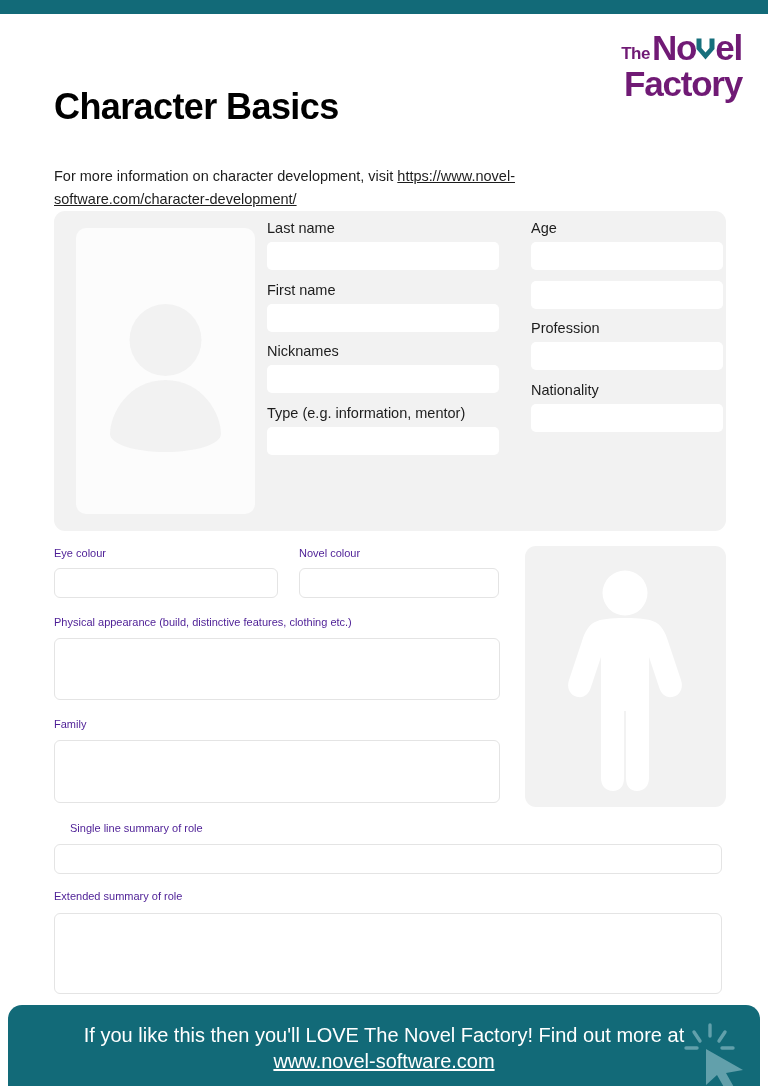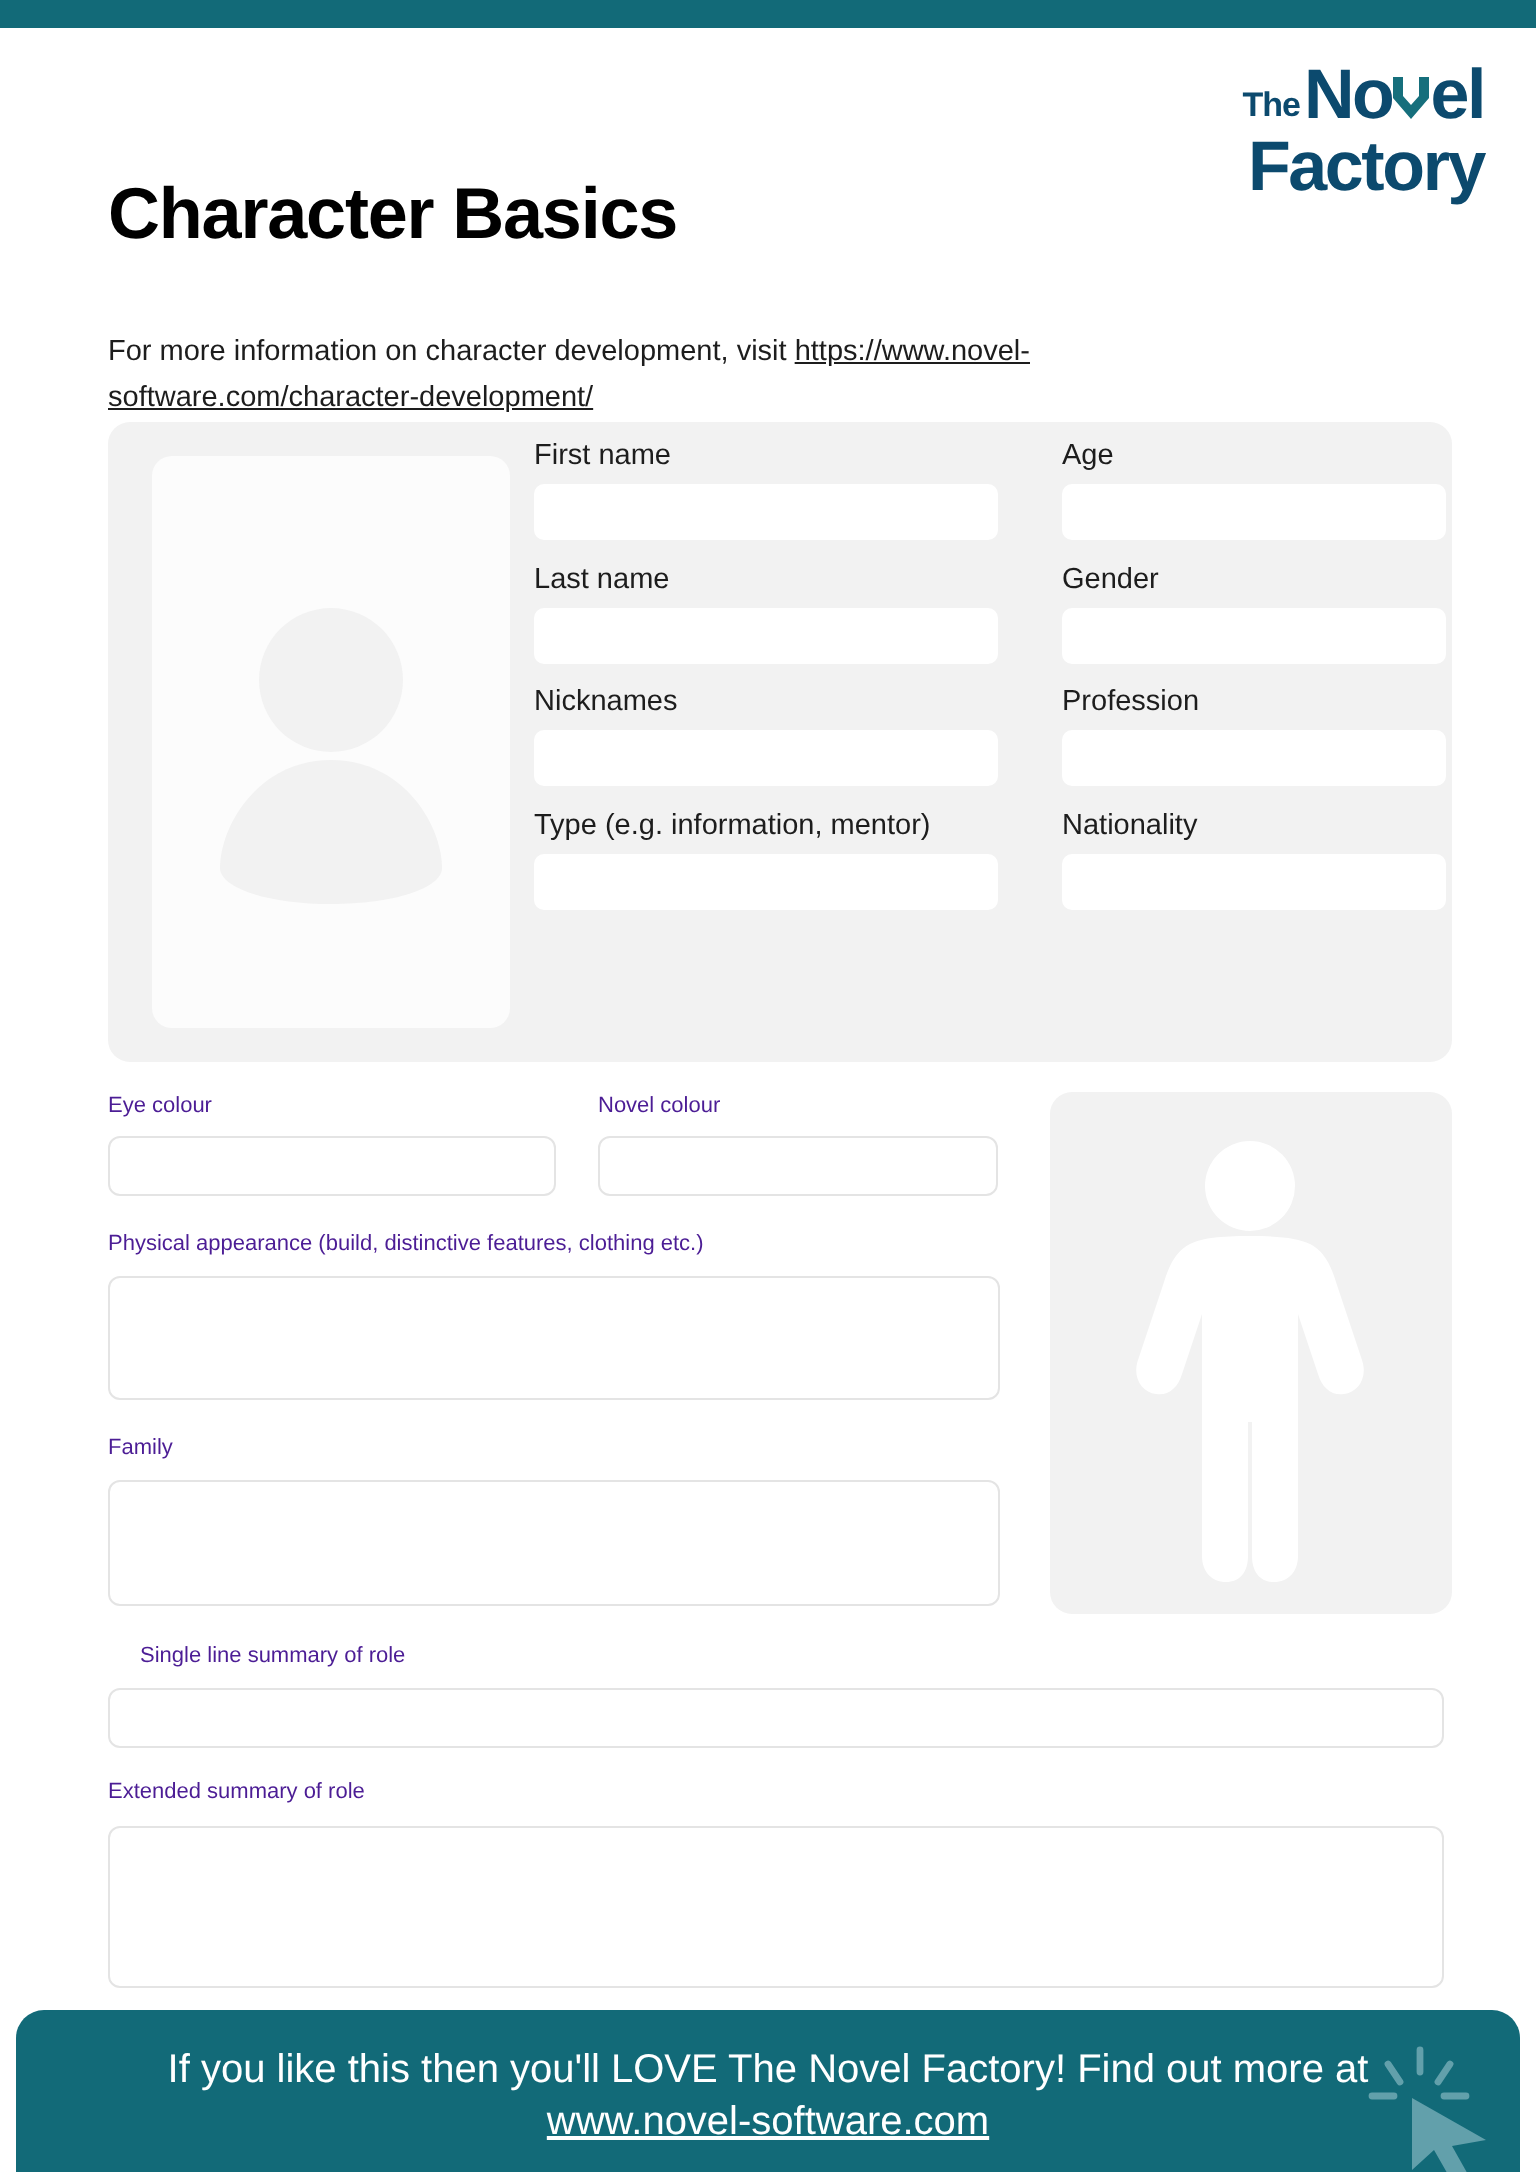--- a/index.html
+++ b/index.html
@@ -23,21 +23,21 @@
     height: 14px;
     background: #126a78;
   }
 
   
   .logo {
     position: absolute;
     top: 30px;
     right: 26px;
     text-align: right;
-    color: #0c4a6e;
+    color: #701a75;
     font-weight: bold;
     line-height: 1;
     user-select: none;
   }
   .logo-line1 {
     display: flex;
     align-items: baseline;
     justify-content: flex-end;
     white-space: nowrap;
   }
@@ -263,44 +263,43 @@
 
   <div class="avatar-card">
     <svg viewBox="0 0 179 286" aria-hidden="true">
       <circle cx="89.5" cy="112" r="36" fill="#f2f2f2"></circle>
       <path d="M89.5 152 C 53 152 34 185 34 206 C 34 216 58 224 89.5 224 C 121 224 145 216 145 206 C 145 185 126 152 89.5 152 Z" fill="#f2f2f2"></path>
     </svg>
   </div>
 
   <div class="fields-col col-left">
     <div class="field">
+      <div class="field-label">Last name</div>
+      <input class="field-input" type="text" value="" style="">
+    </div>
+    <div class="field">
       <div class="field-label">First name</div>
       <input class="field-input" type="text" value="" style="">
     </div>
     <div class="field">
-      <div class="field-label">Last name</div>
-      <input class="field-input" type="text" value="" style="">
-    </div>
-    <div class="field">
       <div class="field-label">Nicknames</div>
       <input class="field-input" type="text" value="" style="">
     </div>
     <div class="field">
       <div class="field-label">Type (e.g. information, mentor)</div>
       <input class="field-input" type="text" value="" style="">
     </div>
   </div>
 
   <div class="fields-col col-right">
     <div class="field">
       <div class="field-label">Age</div>
       <input class="field-input" type="text" value="" style="">
     </div>
     <div class="field">
-      <div class="field-label">Gender</div>
       <input class="field-input" type="text" value="" style="">
     </div>
     <div class="field">
       <div class="field-label">Profession</div>
       <input class="field-input" type="text" value="" style="">
     </div>
     <div class="field">
       <div class="field-label">Nationality</div>
       <input class="field-input" type="text" value="" style="">
     </div>

